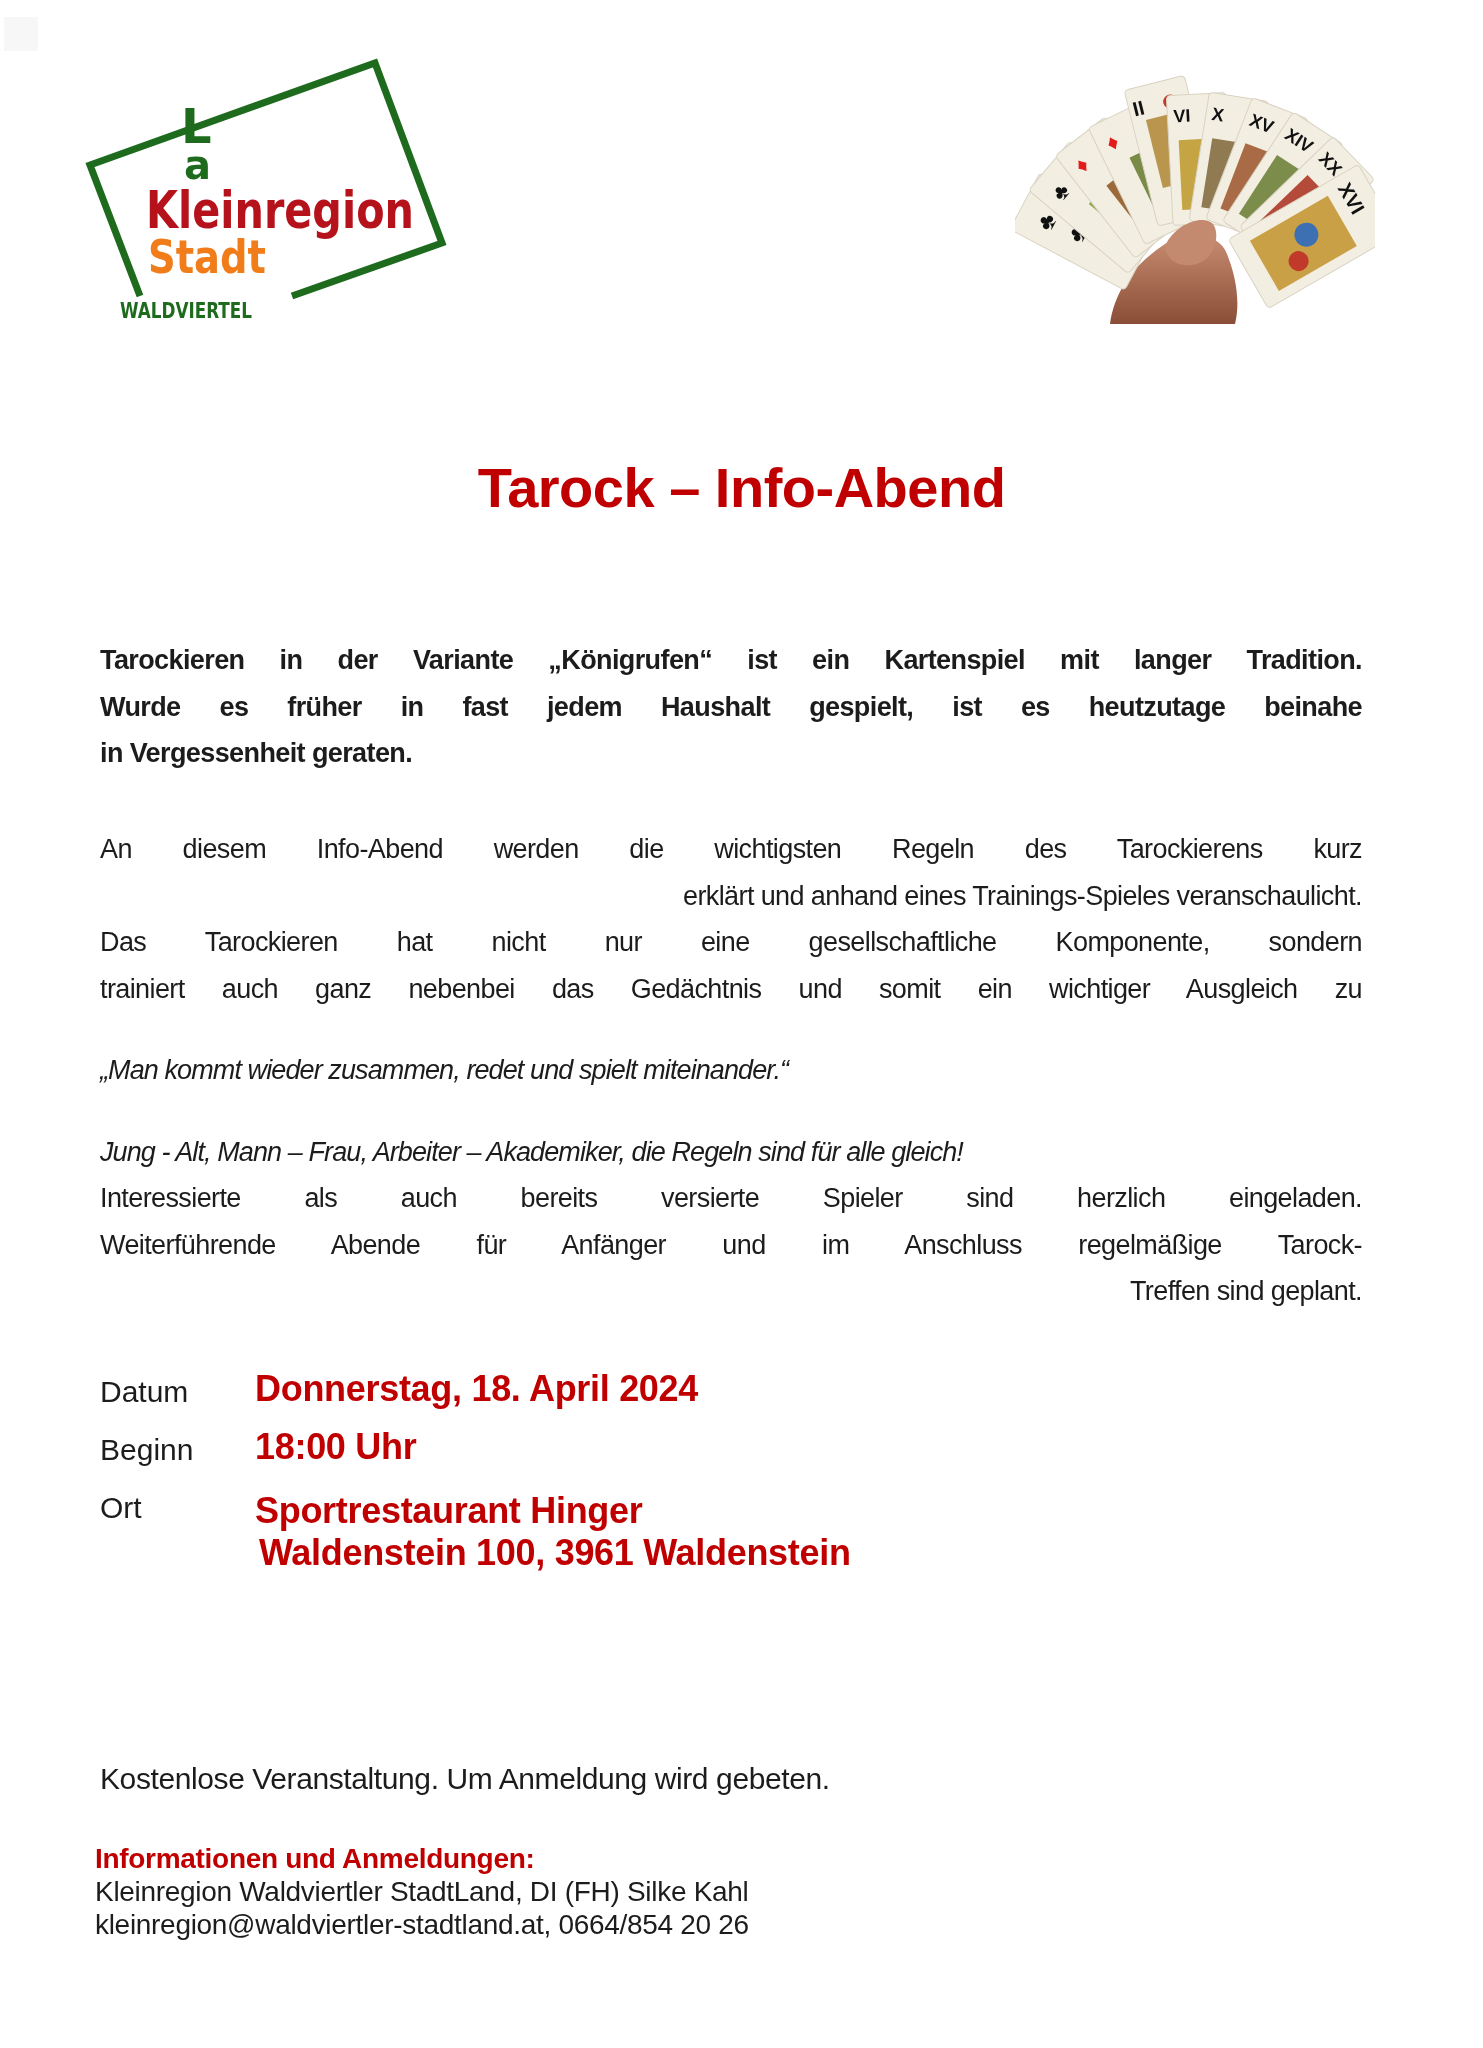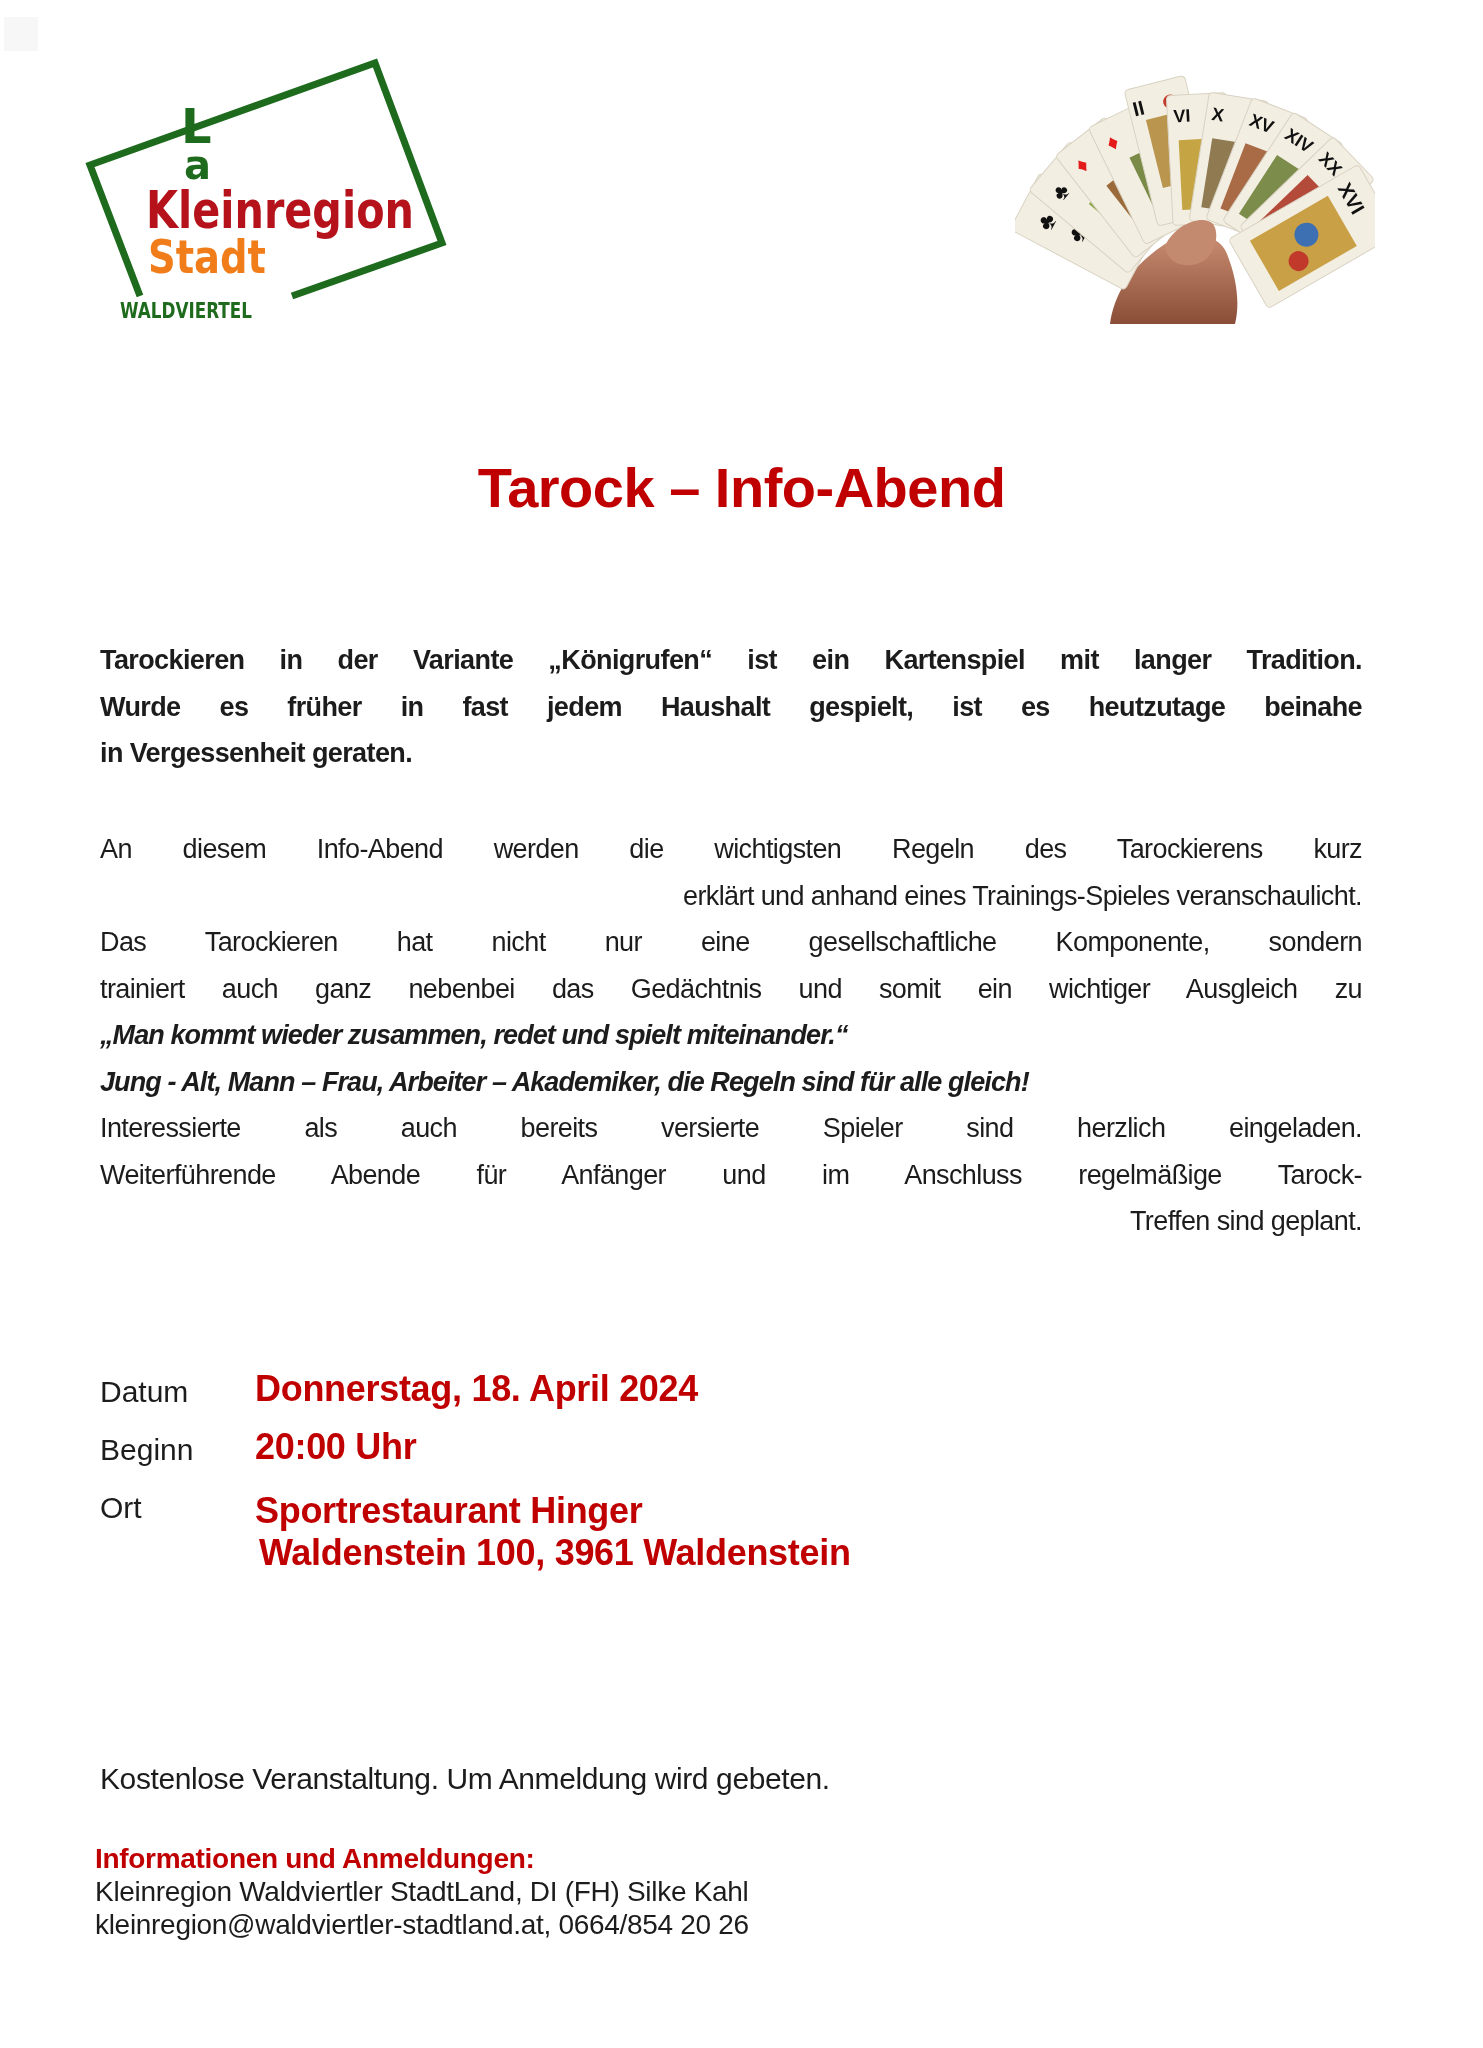--- a/index.html
+++ b/index.html
@@ -16,21 +16,21 @@
            letter-spacing:-0.5px; }
 
   .body-text { left:100px; width:1262px; font-family:"Liberation Sans", sans-serif;
                font-size:27px; line-height:46.5px; color:#1c1c1c; letter-spacing:-0.6px; }
   .p1 { top:637px; font-weight:bold; text-align:justify; }
   .p2 { top:826px; text-align:justify; }
   .p2 .line-just { display:block; text-align:justify; text-align-last:justify; }
   .p2 .line-left { display:block; text-align:right; }
   .p1 .line-just { display:block; text-align:justify; text-align-last:justify; }
   .p1 .line-left { display:block; text-align:left; }
-  .em { font-weight:bold; font-style:italic; display:block; letter-spacing:-0.9px; }
+  .em { font-weight:normal; font-style:italic; display:block; letter-spacing:-0.9px;margin-top:35px; }
 
   .details { left:100px; top:1368px; width:1000px; }
   .detail-row { position:relative; height:58px; }
   .detail-label { position:absolute; left:0; font-size:30px; color:#1c1c1c; line-height:40px; top:4px; }
   .detail-value { position:absolute; left:155px; font-size:36px; font-weight:bold; color:#c00000; line-height:42px; letter-spacing:-0.3px; }
   .detail-row.ort { height:110px; }
   .detail-value .l2 { display:block; margin-left:4px; }
 
   .note { left:100px; top:1762px; font-size:30px; color:#1c1c1c; letter-spacing:-0.4px; }
 
@@ -150,21 +150,21 @@
   <span class="line-left">Treffen sind geplant.</span>
 </div>
 
 <div class="abs details">
   <div class="detail-row">
     <span class="detail-label">Datum</span>
     <span class="detail-value">Donnerstag, 18. April 2024</span>
   </div>
   <div class="detail-row">
     <span class="detail-label">Beginn</span>
-    <span class="detail-value">20:00 Uhr</span>
+    <span class="detail-value">18:00 Uhr</span>
   </div>
   <div class="detail-row ort">
     <span class="detail-label">Ort</span>
     <span class="detail-value" style="top:6px;">
       <span class="l1">Sportrestaurant Hinger</span>
       <span class="l2">Waldenstein 100, 3961 Waldenstein</span>
     </span>
   </div>
 </div>
 

